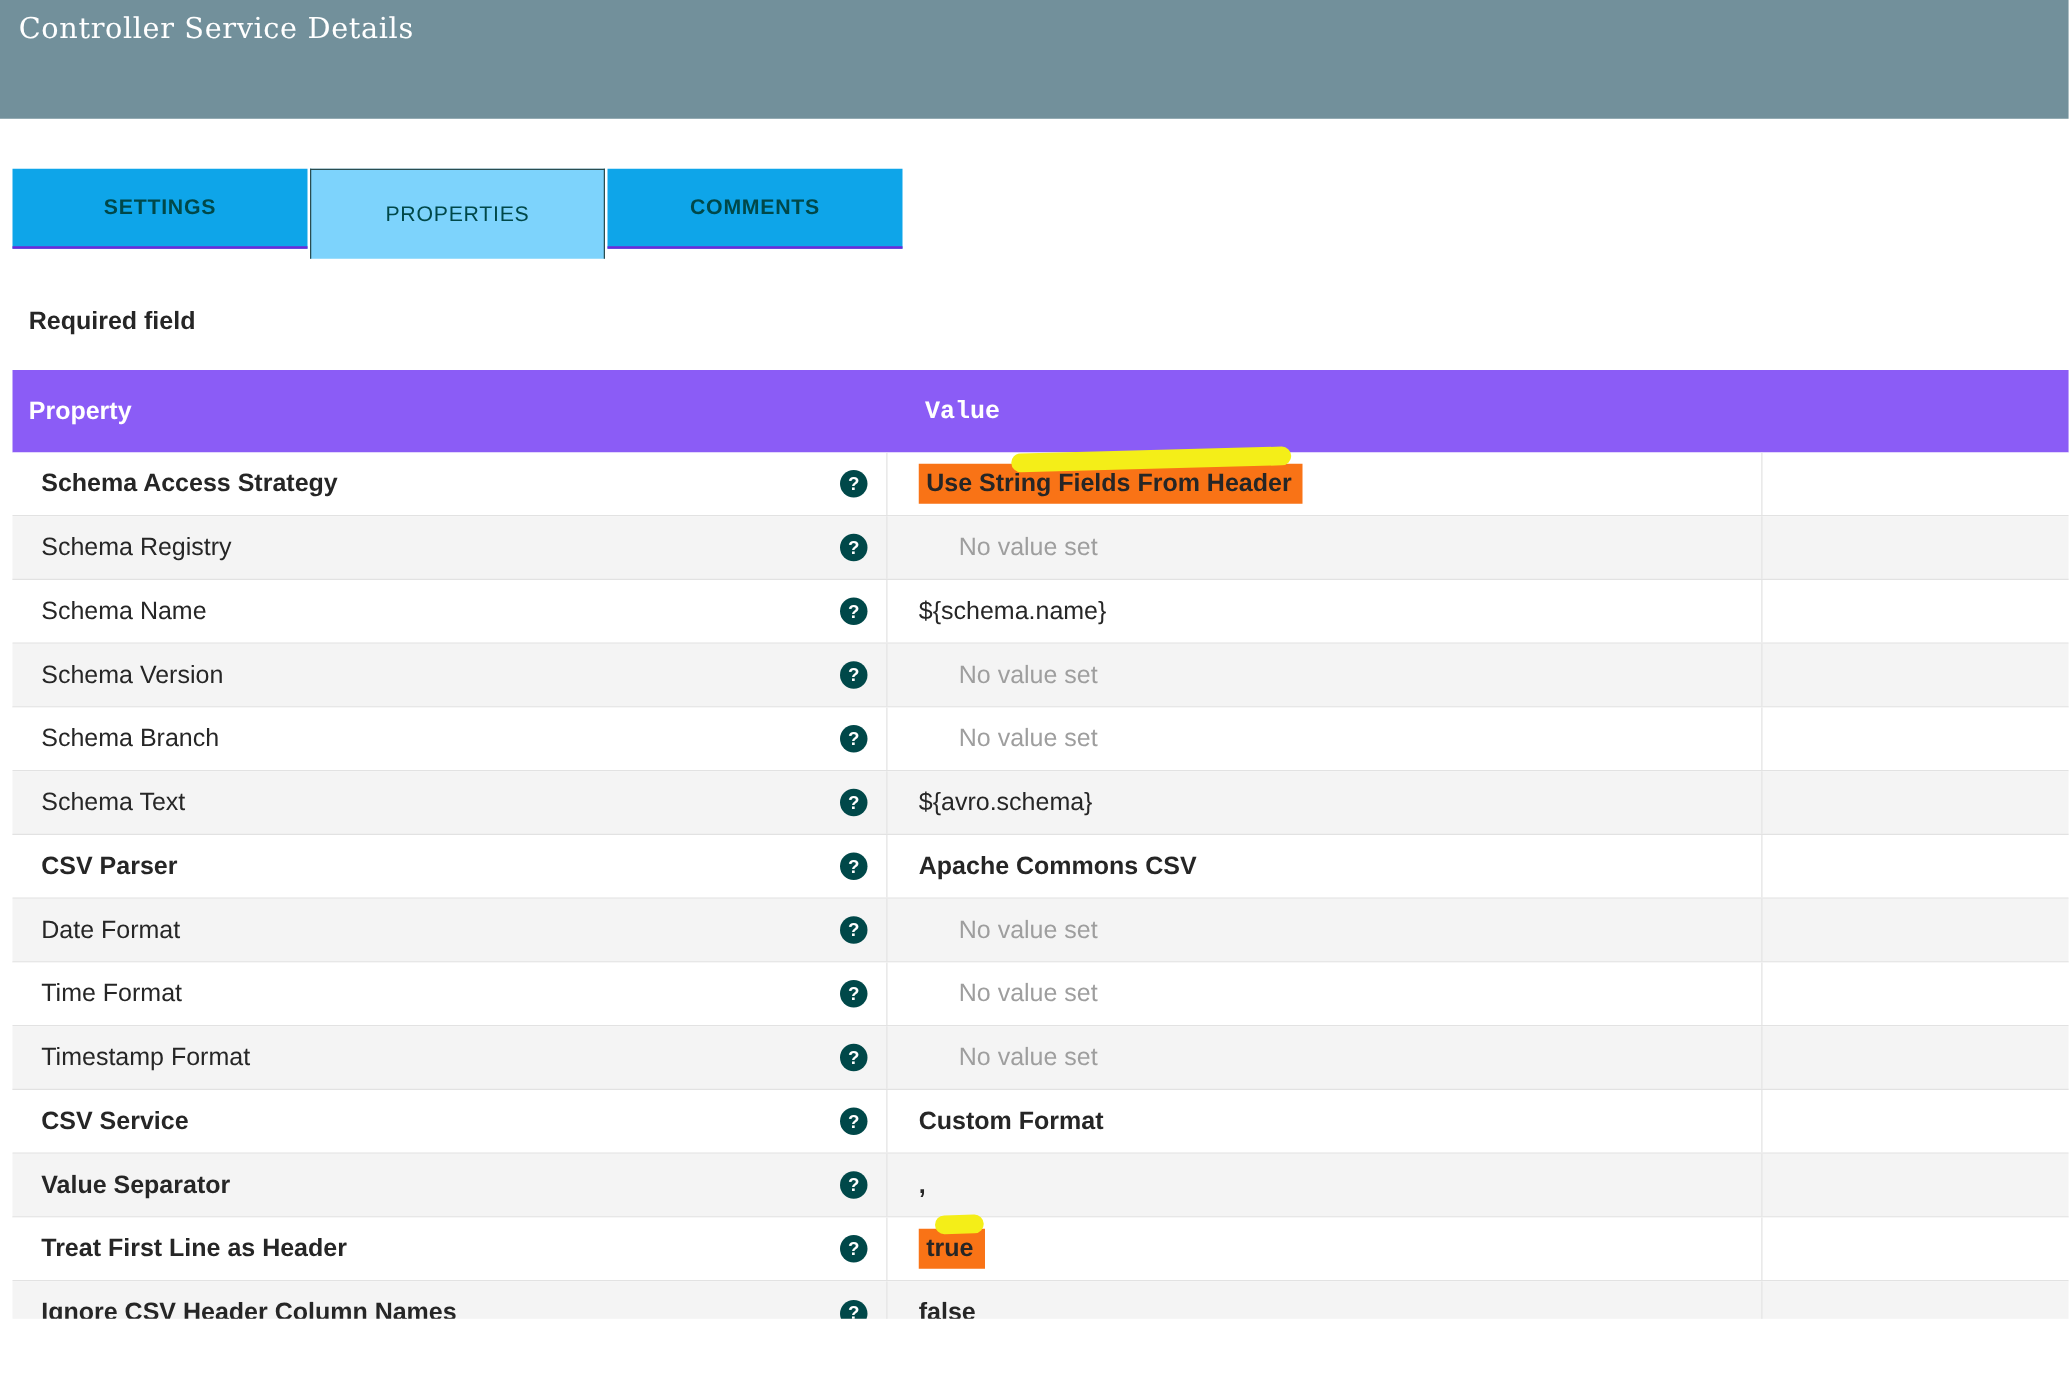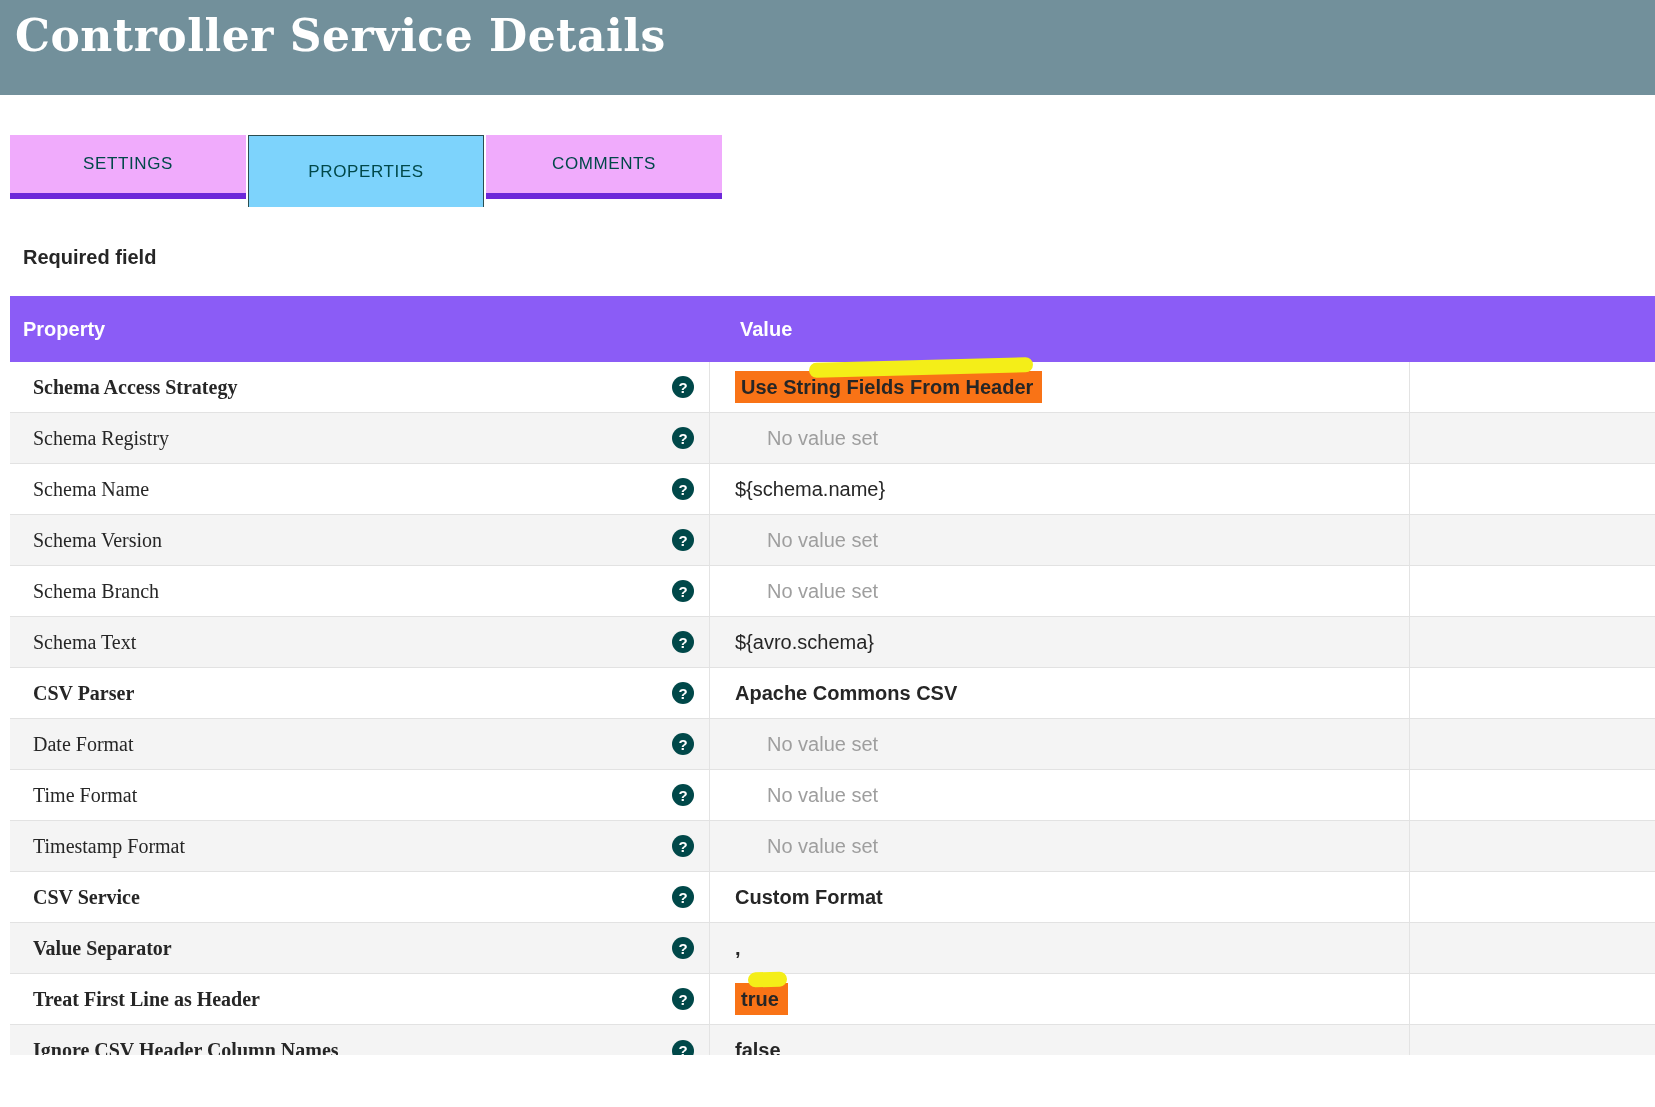--- a/index.html
+++ b/index.html
@@ -14,46 +14,47 @@
   }
 
   
   .app-header {
     height: 95px;
     background: #72909b;
     padding: 10px 0 0 15px;
   }
   .app-title {
     font-family: "DejaVu Serif", serif;
-    font-weight: bold;
-    font-size: 44px;
+    font-weight: normal;
+    font-size: 23px;
     color: #ffffff;
     letter-spacing: 0.5px;
   }
 
   
   .tabs {
     display: flex;
     align-items: flex-start;
     margin: 40px 0 0 10px;
     height: 72px;
   }
   .tab {
     width: 236px;
     height: 64px;
     margin-right: 2px;
-    background: #f0abfc;
-    border-bottom: 6px solid #6d28d9;
+    background: #0ea5e9;
+    border-bottom: 2px solid #6d28d9;
     display: flex;
     align-items: center;
     justify-content: center;
     color: #004849;
     font-size: 17px;
     letter-spacing: 0.6px;
     cursor: pointer;
+    font-weight: bold;
   }
   .tab.active {
     background: #7dd3fc;
     border: 1px solid #2a4d50;
     border-bottom: none;
     height: 72px;
     font-weight: normal;
   }
 
   
@@ -74,21 +75,21 @@
     height: 66px;
     background: #8b5cf6;
     color: #ffffff;
     font-weight: bold;
     font-size: 20px;
     align-items: center;
     gap: 17px;
   }
   .t-head .hcell { padding-left: 13px; }
   .hcell.prop-col { width: 700px; }
-  .hcell.val-col  { width: 700px; }
+  .hcell.val-col  { width: 700px; font-family: Liberation Mono, monospace; }
   .hcell.extra-col { flex: 1; }
 
   .t-row {
     display: flex;
     height: 51px;
     background: #ffffff;
     border-bottom: 1px solid #e2e2e2;
   }
   .t-row.even { background: #f4f4f4; }
 
@@ -104,21 +105,21 @@
     border-right: 1px solid #e3e3e3;
   }
   .cell.val {
     width: 700px;
     padding-left: 25px;
     border-right: 1px solid #e3e3e3;
     font-size: 20px;
   }
   .cell.extra { flex: 1; }
 
-  .prop-label { font-size: 20px; color: #262626; font-family: Liberation Serif, serif; }
+  .prop-label { font-size: 20px; color: #262626; }
   .t-row.req .prop-label,
   .t-row.req .val-text { font-weight: bold; }
 
   .val-text { color: #262626; }
   .val-text.unset { color: #9e9e9e; font-weight: normal; margin-left: 32px; }
 
   .help-icon {
     flex: 0 0 auto;
     width: 22px;
     height: 22px;

